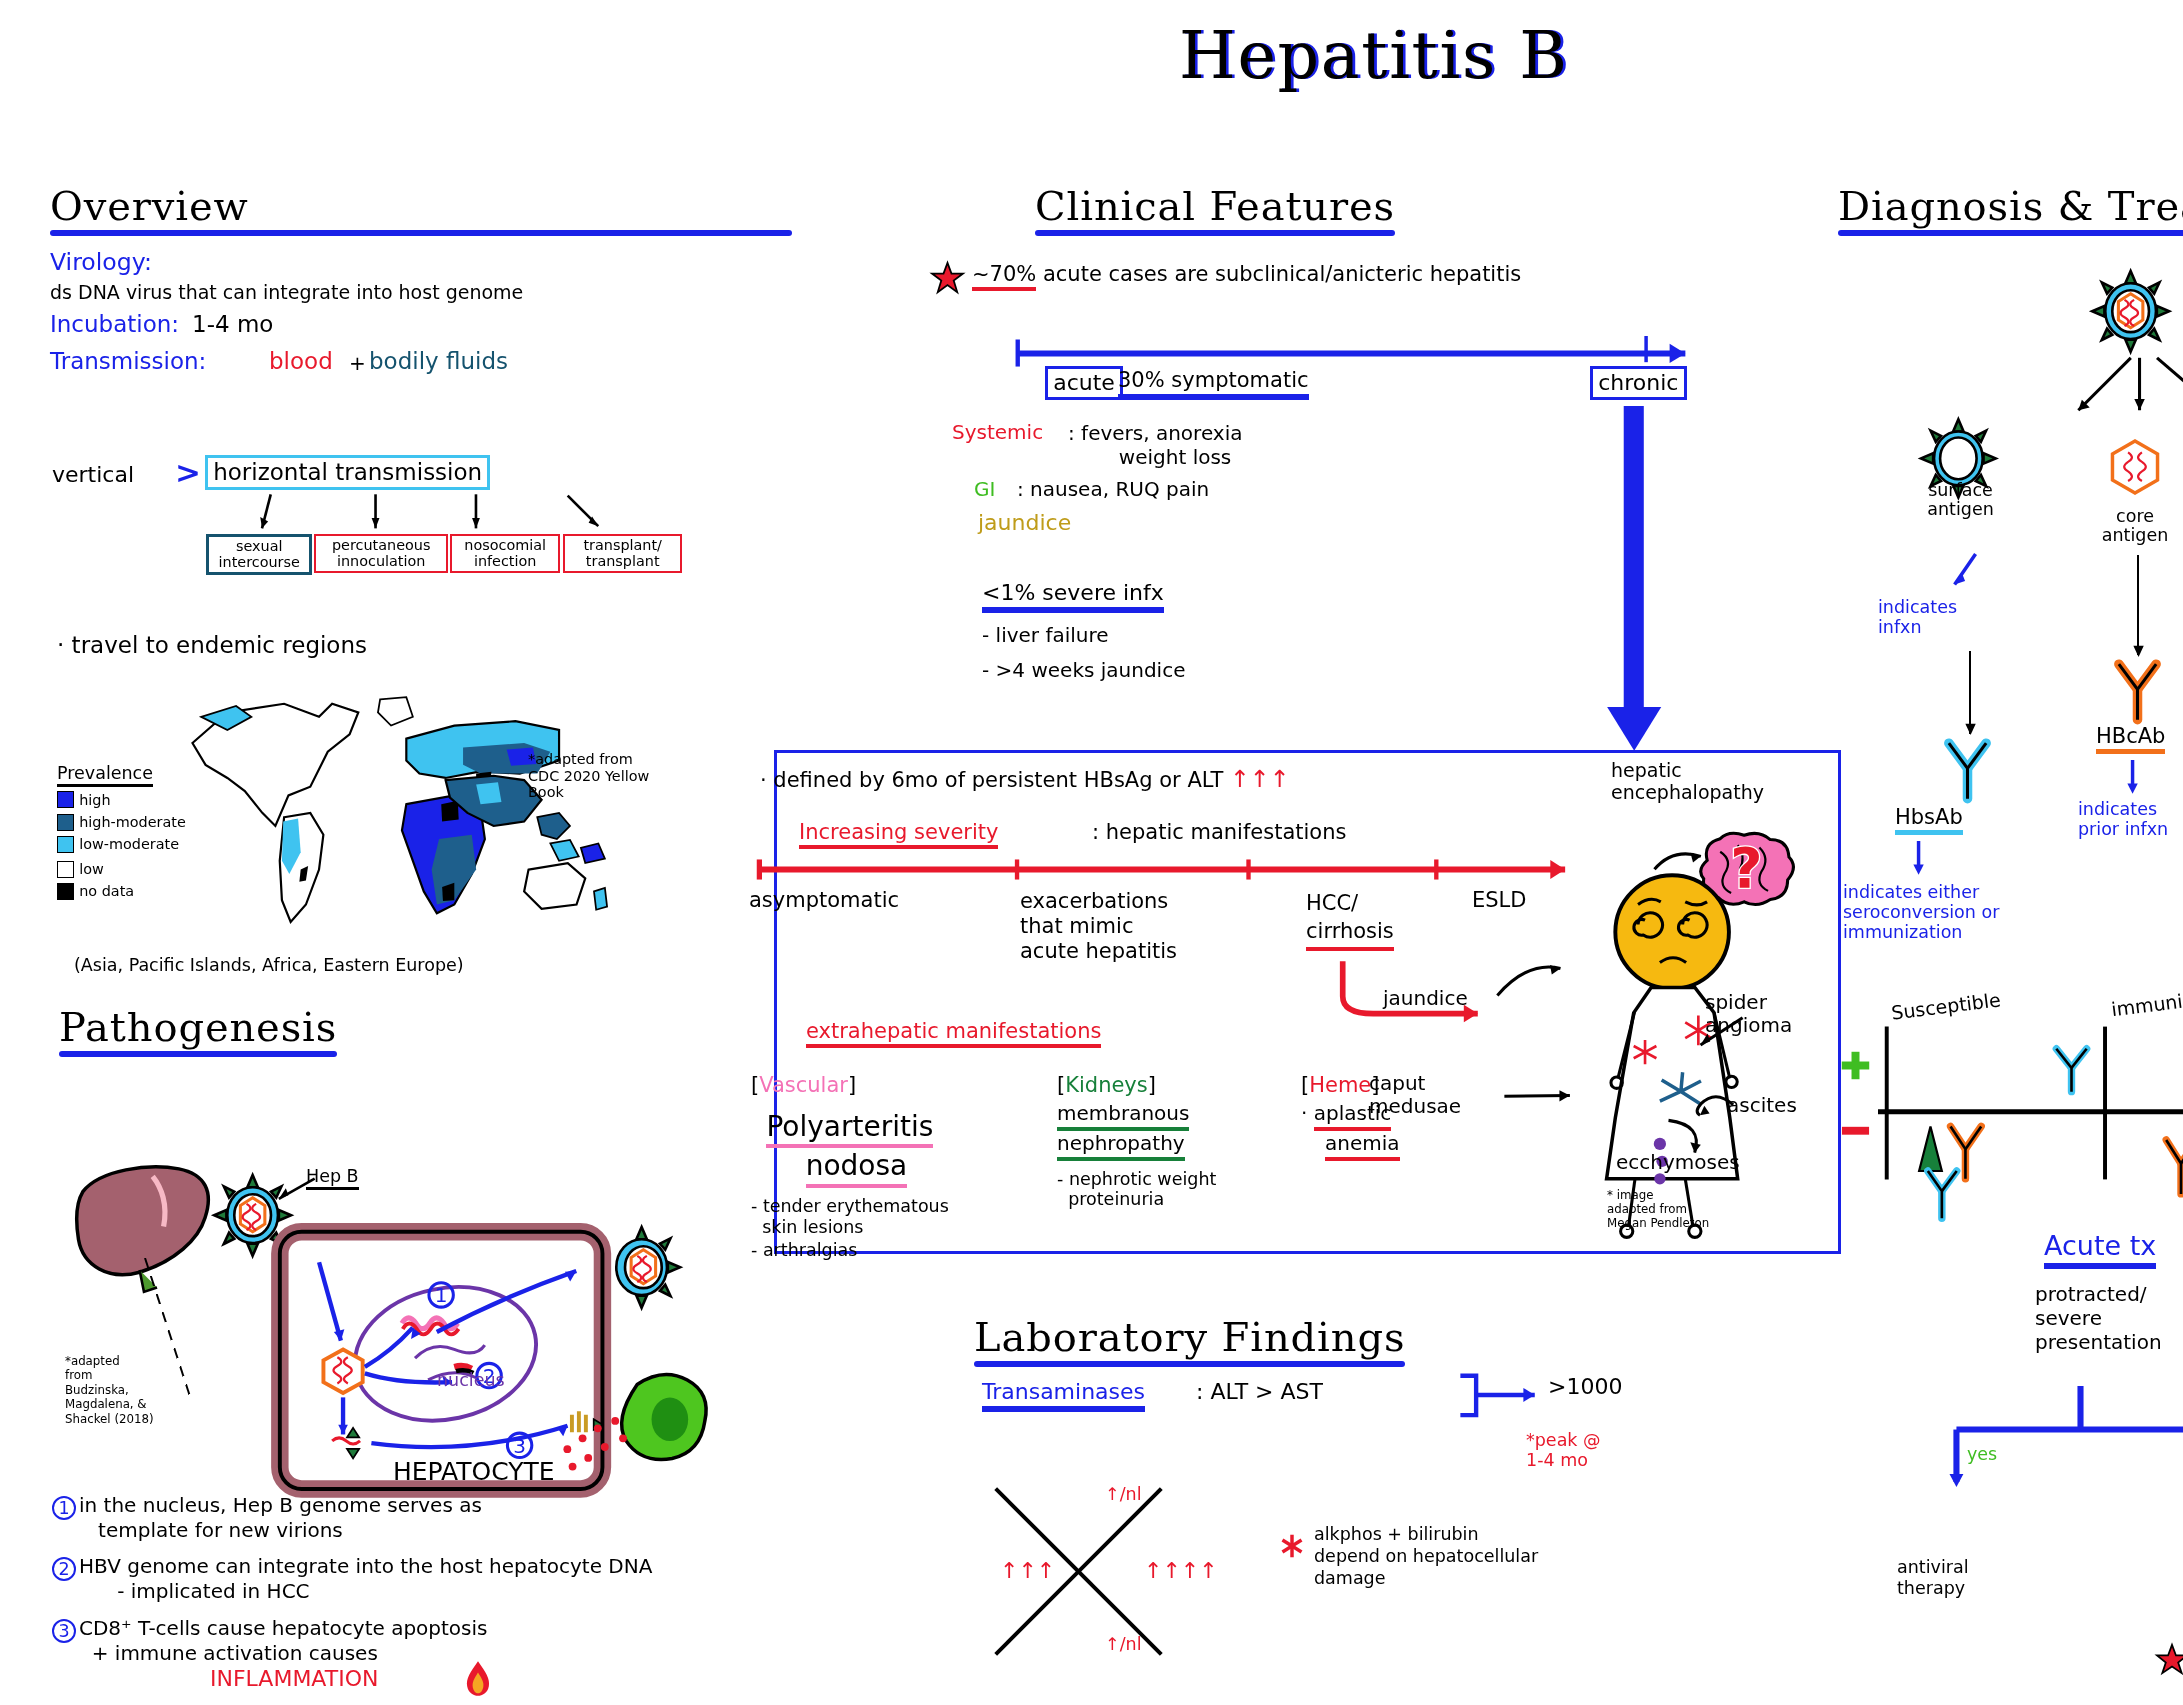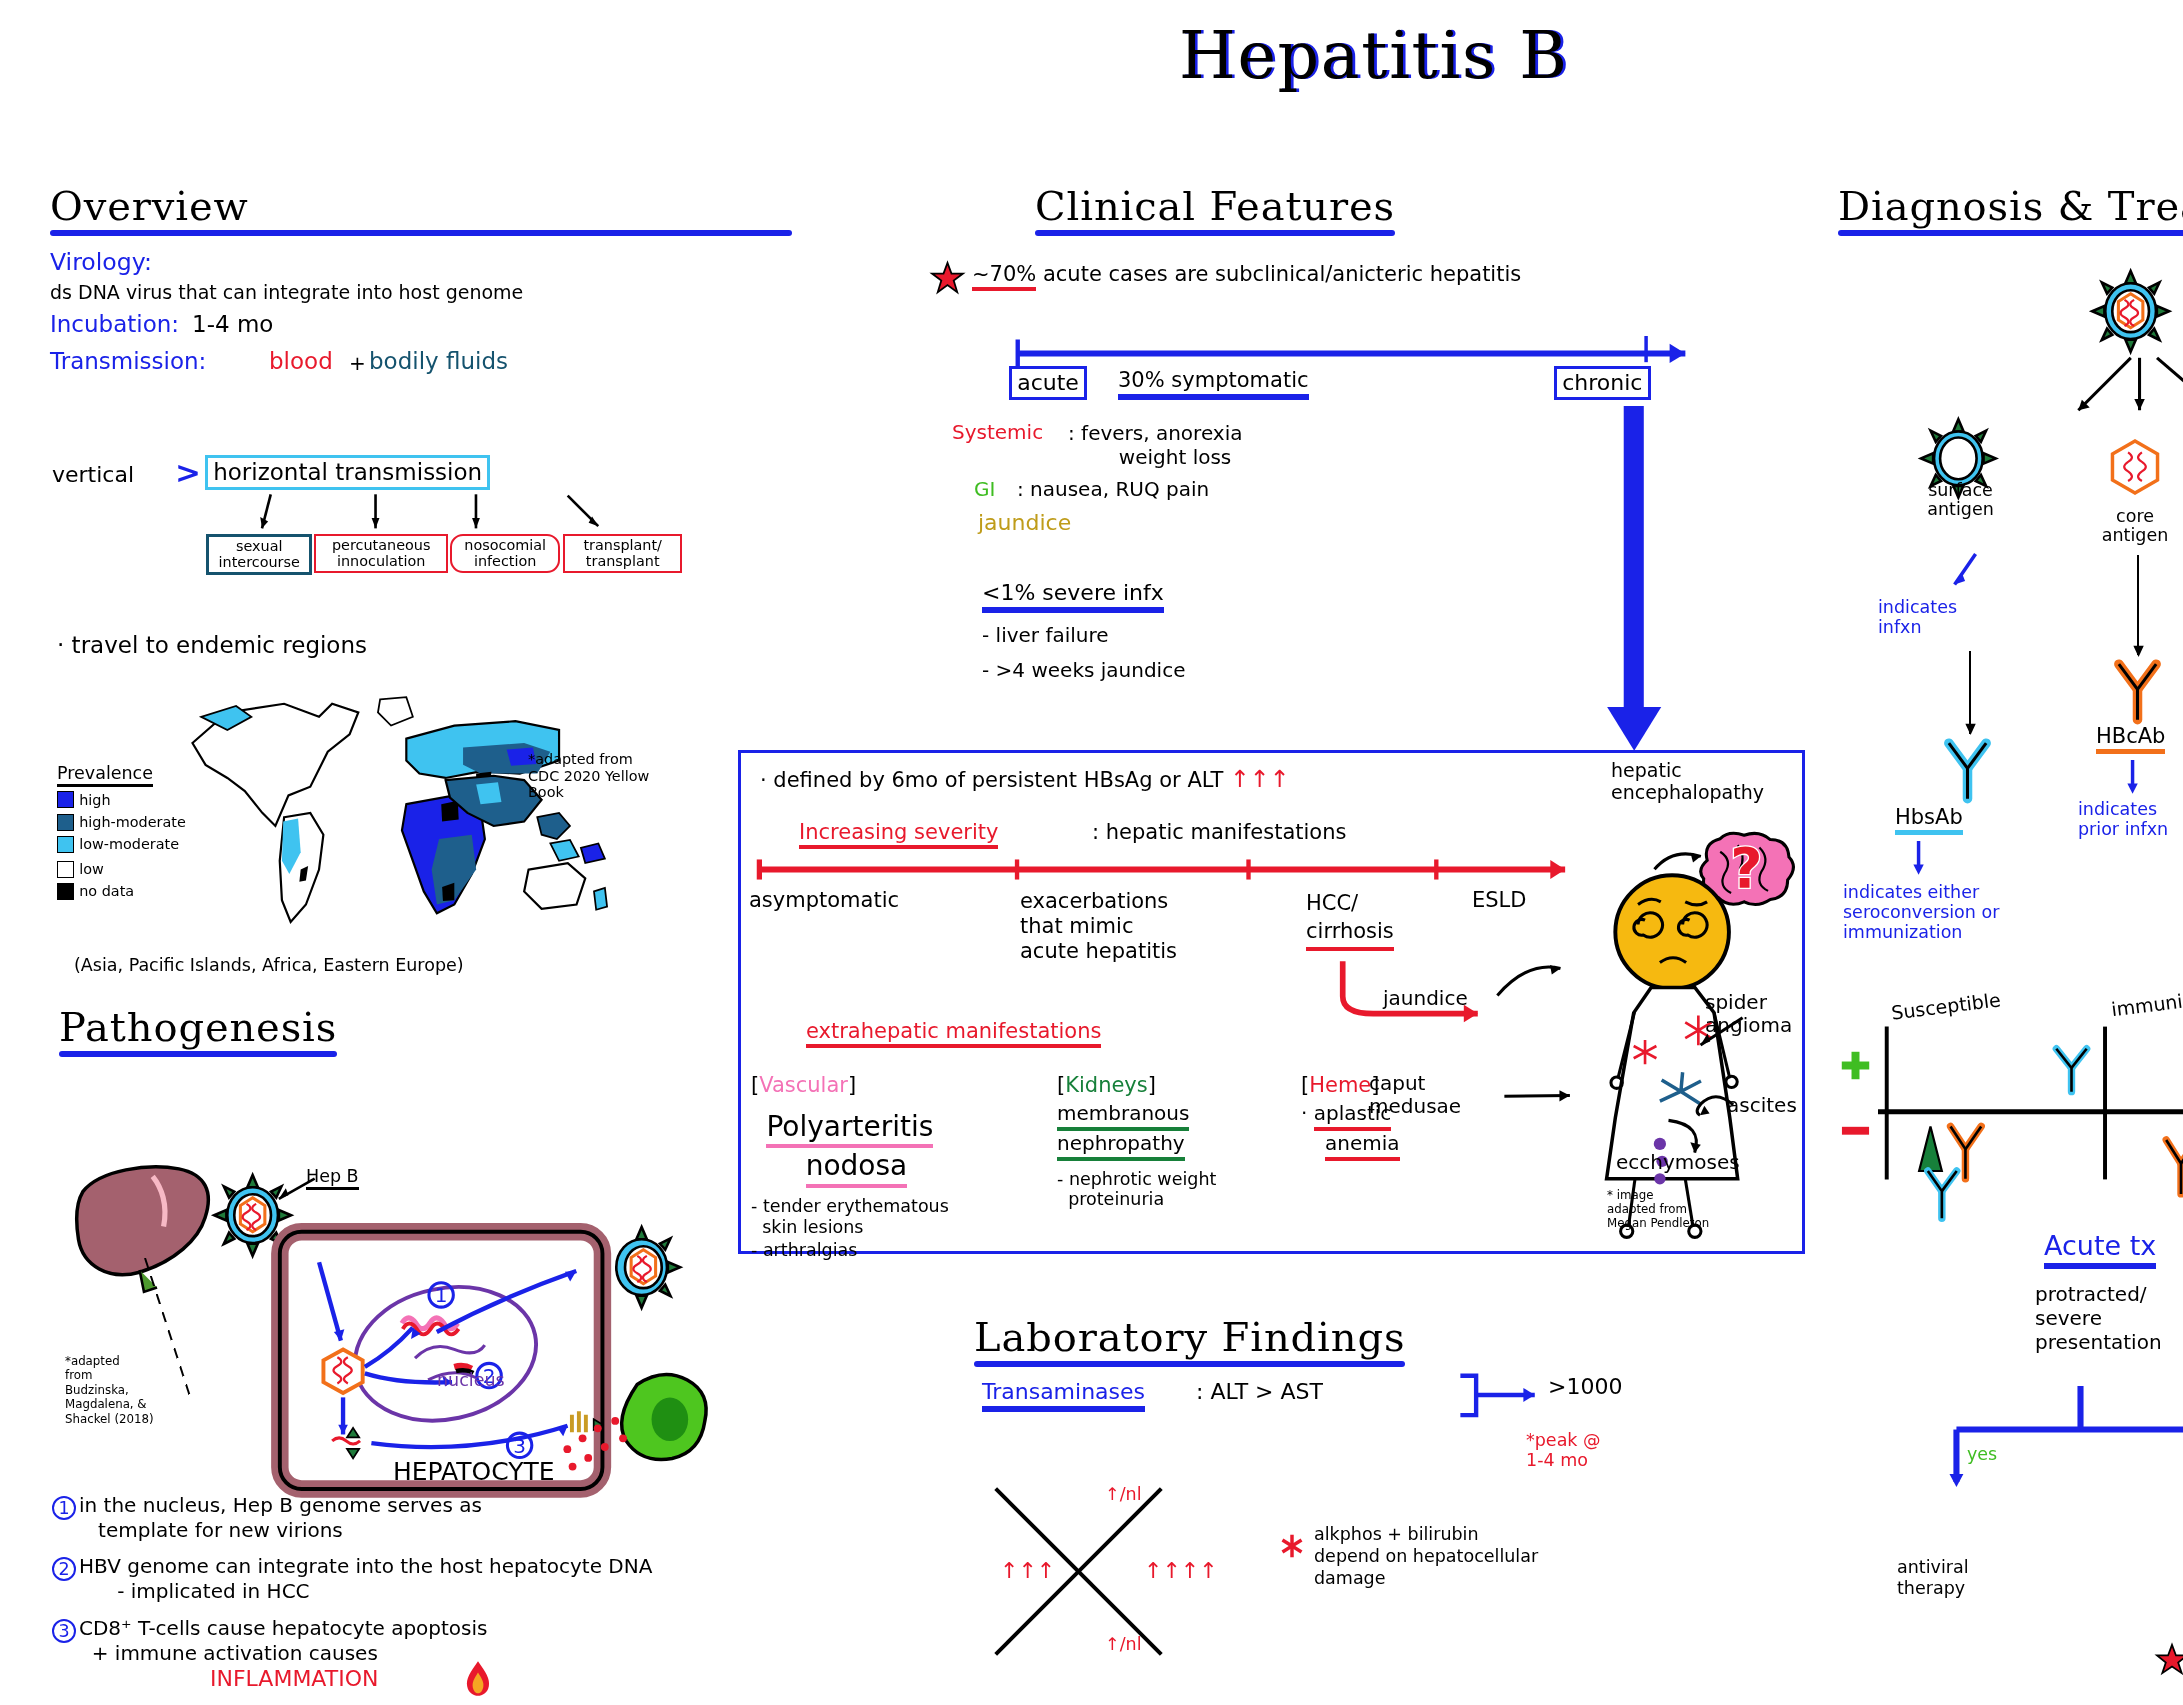--- a/index.html
+++ b/index.html
@@ -35,21 +35,21 @@
   .pink{color:#f472b6;}
   .teal{color:#15536e;}
 
   .t{font-size:20px;line-height:1.12;white-space:nowrap;}
   .t.sm{font-size:17.5px;}
   .t.xs{font-size:14.4px;}
   .t.xxs{font-size:11.8px;}
 
   .boxed{border:2.6px solid #000;padding:1.7px 5.2px;display:inline-block;}
   .box-red{border:2.6px solid #e8192c;}
-  .box-blue{border:3.1px solid #1a22e8;}
+  .box-blue{border:3.1px solid #1a22e8;margin-left:36px;}
   .box-teal{border:3.1px solid #15536e;}
   .box-cyan{border:3.1px solid #3fc3f0;}
 
   
   .vline{position:absolute;background:#000;width:2.2px;}
 
   svg{position:absolute;overflow:visible;}
   .panel{position:absolute;}
 </style>
 </head>
@@ -93,21 +93,21 @@
 </svg>
 
 <div class="abs boxed box-teal" style="left:206px;top:534px;width:90px;text-align:center;">
   <span class="t xs" style="white-space:pre-line;line-height:1.1;">sexual
 intercourse</span>
 </div>
 <div class="abs boxed box-red" style="left:314px;top:534px;width:120px;text-align:center;">
   <span class="t xs" style="white-space:pre-line;line-height:1.1;">percutaneous
 innoculation</span>
 </div>
-<div class="abs boxed box-red" style="left:450px;top:534px;width:96px;text-align:center;border-radius:13px;">
+<div class="abs boxed box-red" style="left:450px;top:534px;width:96px;text-align:center;">
   <span class="t xs" style="white-space:pre-line;line-height:1.1;">nosocomial
 infection</span>
 </div>
 <div class="abs boxed box-red" style="left:563px;top:534px;width:105px;text-align:center;">
   <span class="t xs" style="white-space:pre-line;line-height:1.1;">transplant/
 transplant</span>
 </div>
 
 <div class="abs t" style="left:57px;top:633px;font-size:23px;">· travel to endemic regions</div>
 

